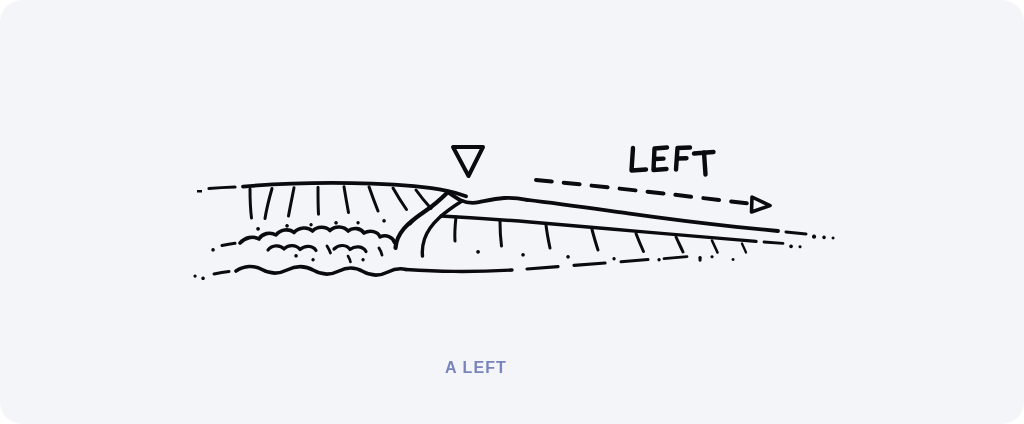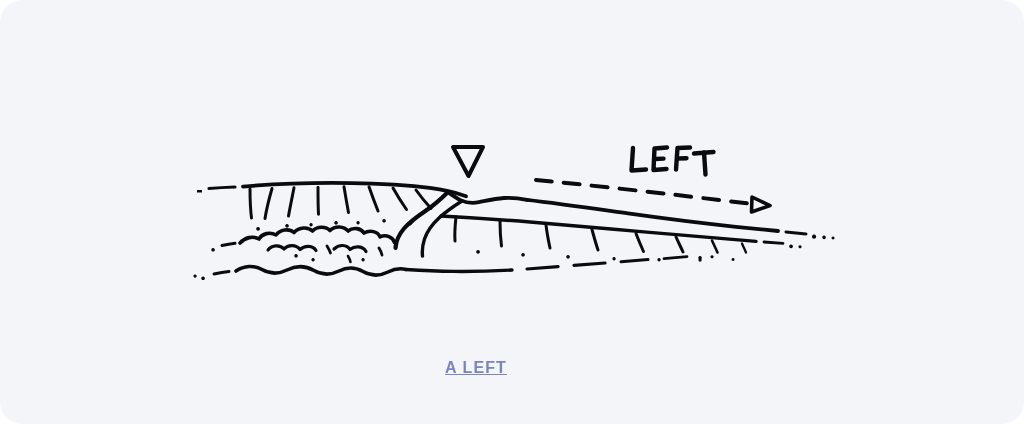--- a/index.html
+++ b/index.html
@@ -37,21 +37,20 @@
     top: 358px;
     width: 952px;
     text-align: center;
     font-family: "Liberation Sans", sans-serif;
     font-size: 16px;
     font-weight: 700;
     letter-spacing: 1.1px;
     color: #7884bb;
     line-height: 20px;
     user-select: none;
-    text-decoration: underline;
   }
   .ink {
     fill: none;
     stroke: #0b0b0f;
     stroke-linecap: round;
     stroke-linejoin: round;
   }
   .ink-fill {
     fill: #0b0b0f;
     stroke: none;

